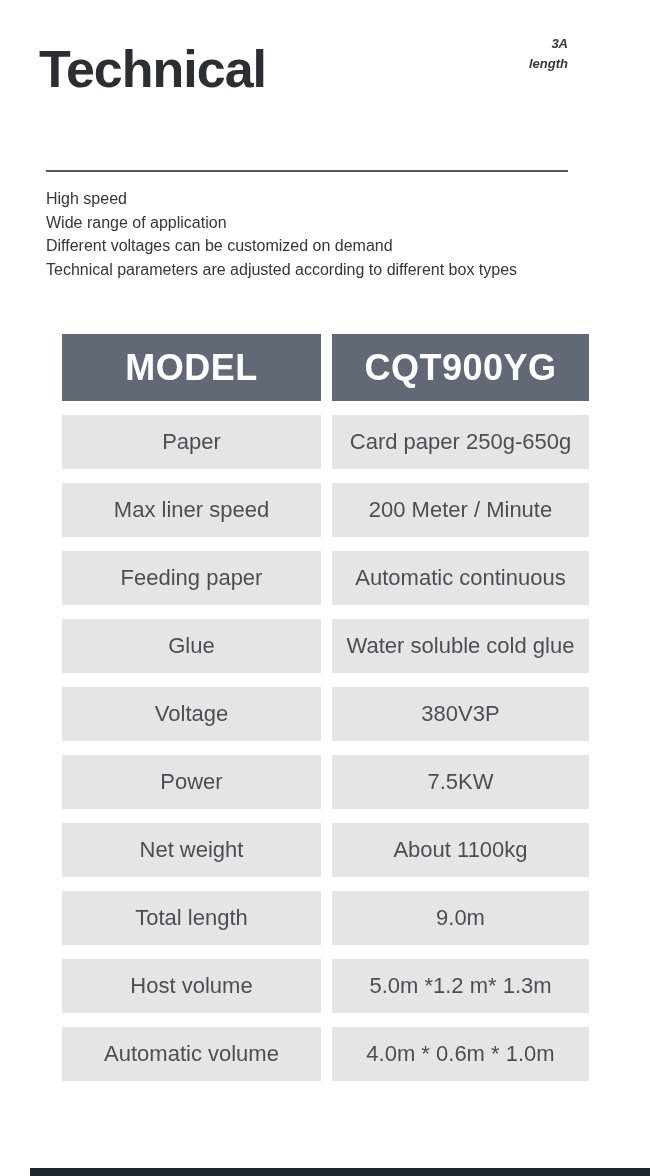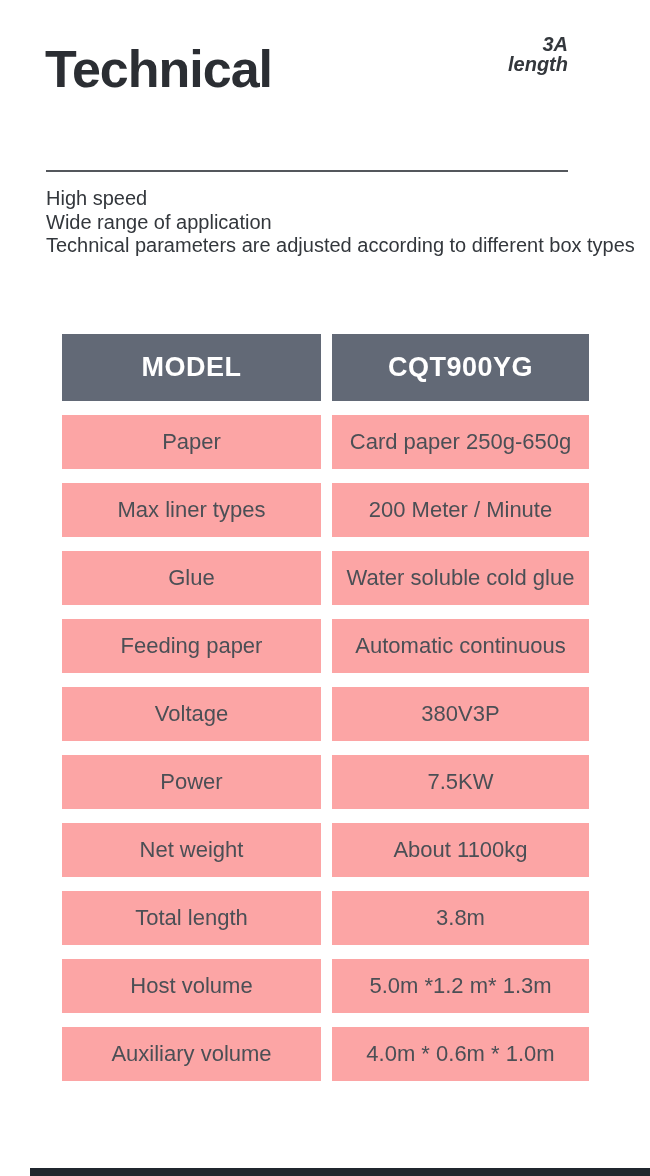--- a/index.html
+++ b/index.html
@@ -9,52 +9,52 @@
   }
   body {
     width: 650px;
     height: 1176px;
     position: relative;
     font-family: "Liberation Sans", sans-serif;
     overflow: hidden;
   }
   .page-title {
     position: absolute;
-    left: 45px;
+    left: 39px;
     top: 36px;
     font-size: 52px;
     line-height: 67px;
     font-weight: 700;
     letter-spacing: -1px;
     color: #2b2e33;
   }
   .brand-mark {
     position: absolute;
     right: 82px;
     top: 34px;
     text-align: right;
-    font-size: 20px;
+    font-size: 13px;
     line-height: 20px;
     font-style: italic;
     font-weight: 700;
     color: #33373c;
   }
   .title-rule {
     position: absolute;
     left: 46px;
     top: 170px;
     width: 522px;
     height: 2px;
     background: #54575c;
   }
   .feature-list {
     position: absolute;
     left: 46px;
     top: 187px;
-    font-size: 20px;
+    font-size: 16px;
     line-height: 23.5px;
     color: #33373c;
   }
   .spec-table {
     position: absolute;
     left: 62px;
     top: 334px;
     width: 527px;
     display: flex;
     flex-direction: column;
@@ -69,27 +69,27 @@
     align-items: center;
     justify-content: center;
     text-align: center;
   }
   .cell.label-col { width: 259px; }
   .cell.value-col { width: 257px; }
   .head-row .cell {
     height: 67px;
     background: #626976;
     color: #ffffff;
-    font-size: 27px;
+    font-size: 36px;
     font-weight: 700;
     letter-spacing: 0.5px;
   }
   .data-row .cell {
     height: 54px;
-    background: #fca5a5;
+    background: #e5e5e5;
     color: #4b4f55;
     font-size: 22px;
   }
   .bottom-bar {
     position: absolute;
     left: 30px;
     top: 1168px;
     width: 620px;
     height: 8px;
     background: #20262e;
@@ -105,63 +105,64 @@
 <div class="brand-mark">
   <div>3A</div>
   <div>length</div>
 </div>
 
 <div class="title-rule"></div>
 
 <div class="feature-list">
     <div>High speed</div>
     <div>Wide range of application</div>
+    <div>Different voltages can be customized on demand</div>
     <div>Technical parameters are adjusted according to different box types</div>
   </div>
 
 <div class="spec-table">
   <div class="spec-row head-row">
     <div class="cell label-col">MODEL</div>
     <div class="cell value-col">CQT900YG</div>
   </div>
 <div class="spec-row data-row">
       <div class="cell label-col">Paper</div>
       <div class="cell value-col">Card paper 250g-650g</div>
     </div>
     <div class="spec-row data-row">
-      <div class="cell label-col">Max liner types</div>
+      <div class="cell label-col">Max liner speed</div>
       <div class="cell value-col">200 Meter / Minute</div>
+    </div>
+    <div class="spec-row data-row">
+      <div class="cell label-col">Feeding paper</div>
+      <div class="cell value-col">Automatic continuous</div>
     </div>
     <div class="spec-row data-row">
       <div class="cell label-col">Glue</div>
       <div class="cell value-col">Water soluble cold glue</div>
-    </div>
-    <div class="spec-row data-row">
-      <div class="cell label-col">Feeding paper</div>
-      <div class="cell value-col">Automatic continuous</div>
     </div>
     <div class="spec-row data-row">
       <div class="cell label-col">Voltage</div>
       <div class="cell value-col">380V3P</div>
     </div>
     <div class="spec-row data-row">
       <div class="cell label-col">Power</div>
       <div class="cell value-col">7.5KW</div>
     </div>
     <div class="spec-row data-row">
       <div class="cell label-col">Net weight</div>
       <div class="cell value-col">About 1100kg</div>
     </div>
     <div class="spec-row data-row">
       <div class="cell label-col">Total length</div>
-      <div class="cell value-col">3.8m</div>
+      <div class="cell value-col">9.0m</div>
     </div>
     <div class="spec-row data-row">
       <div class="cell label-col">Host volume</div>
       <div class="cell value-col">5.0m *1.2 m* 1.3m</div>
     </div>
     <div class="spec-row data-row">
-      <div class="cell label-col">Auxiliary volume</div>
+      <div class="cell label-col">Automatic volume</div>
       <div class="cell value-col">4.0m * 0.6m * 1.0m</div>
     </div>
   </div>
 
 <div class="bottom-bar"></div>
 
 </body></html>

